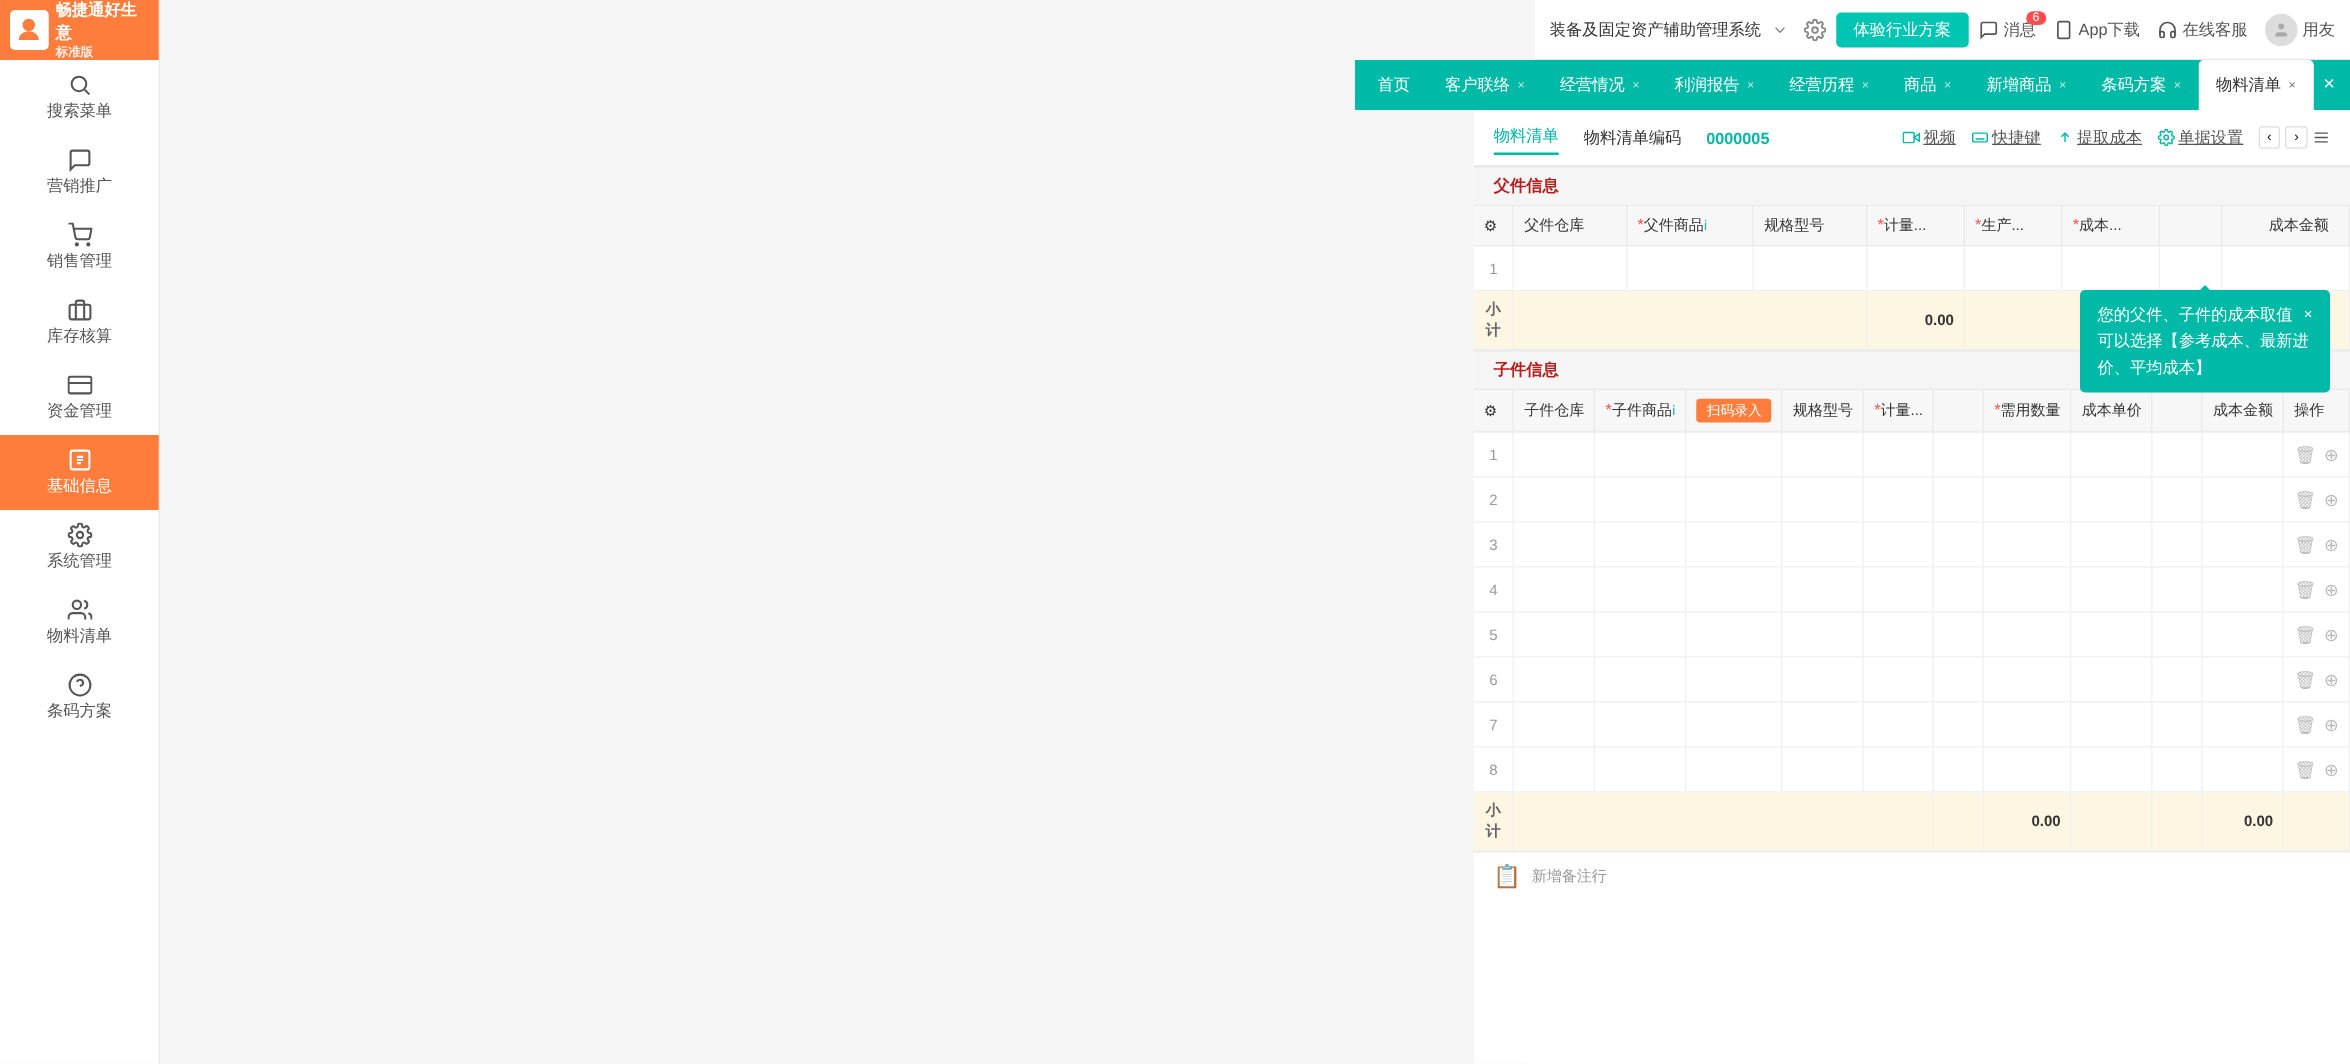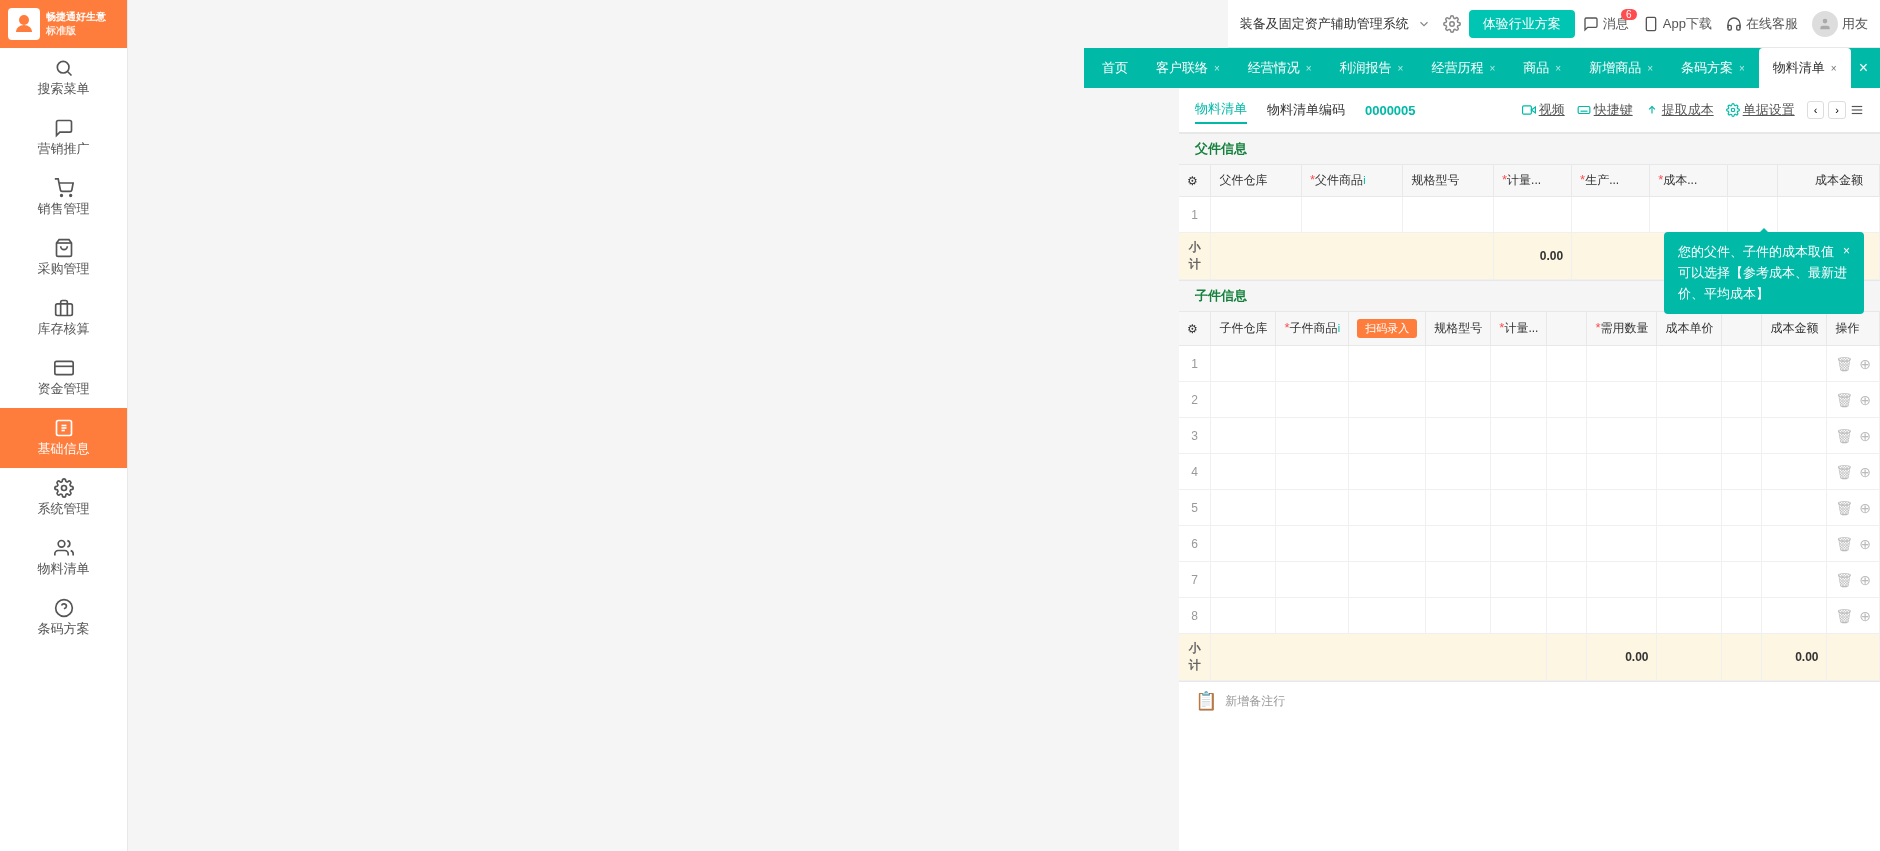--- a/index.html
+++ b/index.html
@@ -37,21 +37,21 @@
 
     
     .sub-header { display: flex; align-items: center; padding: 8px 16px; border-bottom: 1px solid #e8e8e8; gap: 20px; }
     .sub-tab { color: #555; cursor: pointer; padding: 4px 0; font-size: 13px; }
     .sub-tab.active { color: #00b9a7; border-bottom: 2px solid #00b9a7; }
     .sub-doc-no { color: #333; font-size: 13px; }
     .sub-actions { margin-left: auto; display: flex; align-items: center; gap: 12px; color: #555; font-size: 12px; }
     .sub-action-item { display: flex; align-items: center; gap: 3px; cursor: pointer; text-decoration: underline; }
 
     
-    .section-title { background: #f5f5f5; padding: 6px 16px; font-size: 13px; color: #15803d; font-weight: bold; border-bottom: 1px solid #e8e8e8; border-top: 1px solid #e8e8e8; }
+    .section-title { background: #f5f5f5; padding: 6px 16px; font-size: 13px; color: #b91c1c; font-weight: bold; border-bottom: 1px solid #e8e8e8; border-top: 1px solid #e8e8e8; }
 
     
     .data-table { width: 100%; border-collapse: collapse; }
     .data-table th { background: #f7f7f7; border-bottom: 1px solid #e8e8e8; border-right: 1px solid #e8e8e8; padding: 7px 8px; text-align: left; color: #333; font-weight: normal; white-space: nowrap; font-size: 12px; }
     .data-table th .required { color: #ff4d4f; }
     .data-table td { border-bottom: 1px solid #f0f0f0; border-right: 1px solid #f0f0f0; padding: 6px 8px; color: #333; font-size: 12px; height: 36px; }
     .data-table td.row-num { color: #999; text-align: center; width: 32px; }
     .data-table tr.subtotal td { background: #fdf6e3; font-weight: bold; }
     .col-settings { width: 32px; text-align: center; color: #888; cursor: pointer; }
     .scan-btn { background: #ff7d3c; color: #fff; border: none; border-radius: 3px; padding: 2px 8px; font-size: 11px; cursor: pointer; }
@@ -79,21 +79,21 @@
 
 <div class="sidebar">
   <div class="sidebar-logo">
     <div class="sidebar-logo-icon">
       <svg viewBox="0 0 24 24" fill="#ff7d3c">
           <circle cx="12" cy="8" r="5" fill="#ff7d3c"></circle>
           <path d="M4 20c0-4 3.6-7 8-7s8 3 8 7" fill="#ff7d3c"></path>
         </svg>
     </div>
     <div>
-      <div style="font-size:10px;font-weight:bold;">畅捷通好生意</div>
+      <div style="font-size:13px;font-weight:bold;">畅捷通好生意</div>
       <div style="font-size:10px;opacity:0.85;">标准版</div>
     </div>
   </div>
 
   <div class="sidebar-item">
     <svg viewBox="0 0 24 24" fill="none" stroke="currentColor" stroke-width="2">
         <circle cx="11" cy="11" r="7"></circle>
         <line x1="16.5" y1="16.5" x2="21" y2="21"></line>
       </svg>
     <span>搜索菜单</span>
@@ -104,28 +104,20 @@
       </svg>
     <span>营销推广</span>
   </div>
   <div class="sidebar-item">
     <svg viewBox="0 0 24 24" fill="none" stroke="currentColor" stroke-width="2">
         <circle cx="9" cy="21" r="1"></circle>
         <circle cx="20" cy="21" r="1"></circle>
         <path d="M1 1h4l2.68 13.39a2 2 0 0 0 2 1.61h9.72a2 2 0 0 0 2-1.61L23 6H6"></path>
       </svg>
     <span>销售管理</span>
-  </div>
-  <div class="sidebar-item">
-    <svg viewBox="0 0 24 24" fill="none" stroke="currentColor" stroke-width="2">
-        <path d="M6 2L3 6v14a2 2 0 0 0 2 2h14a2 2 0 0 0 2-2V6l-3-4z"></path>
-        <line x1="3" y1="6" x2="21" y2="6"></line>
-        <path d="M16 10a4 4 0 0 1-8 0"></path>
-      </svg>
-    <span>采购管理</span>
   </div>
   <div class="sidebar-item">
     <svg viewBox="0 0 24 24" fill="none" stroke="currentColor" stroke-width="2">
         <rect x="2" y="7" width="20" height="14" rx="2"></rect>
         <path d="M16 21V5a2 2 0 0 0-2-2h-4a2 2 0 0 0-2 2v16"></path>
       </svg>
     <span>库存核算</span>
   </div>
   <div class="sidebar-item">
     <svg viewBox="0 0 24 24" fill="none" stroke="currentColor" stroke-width="2">

